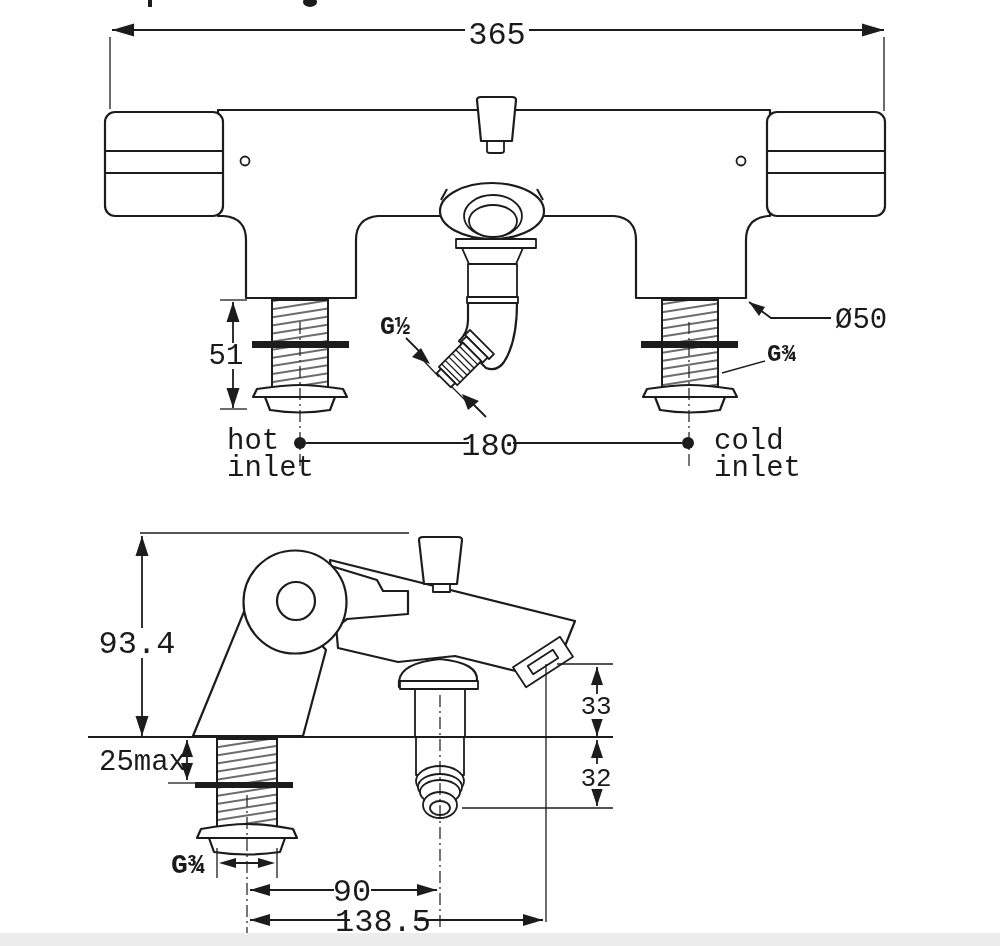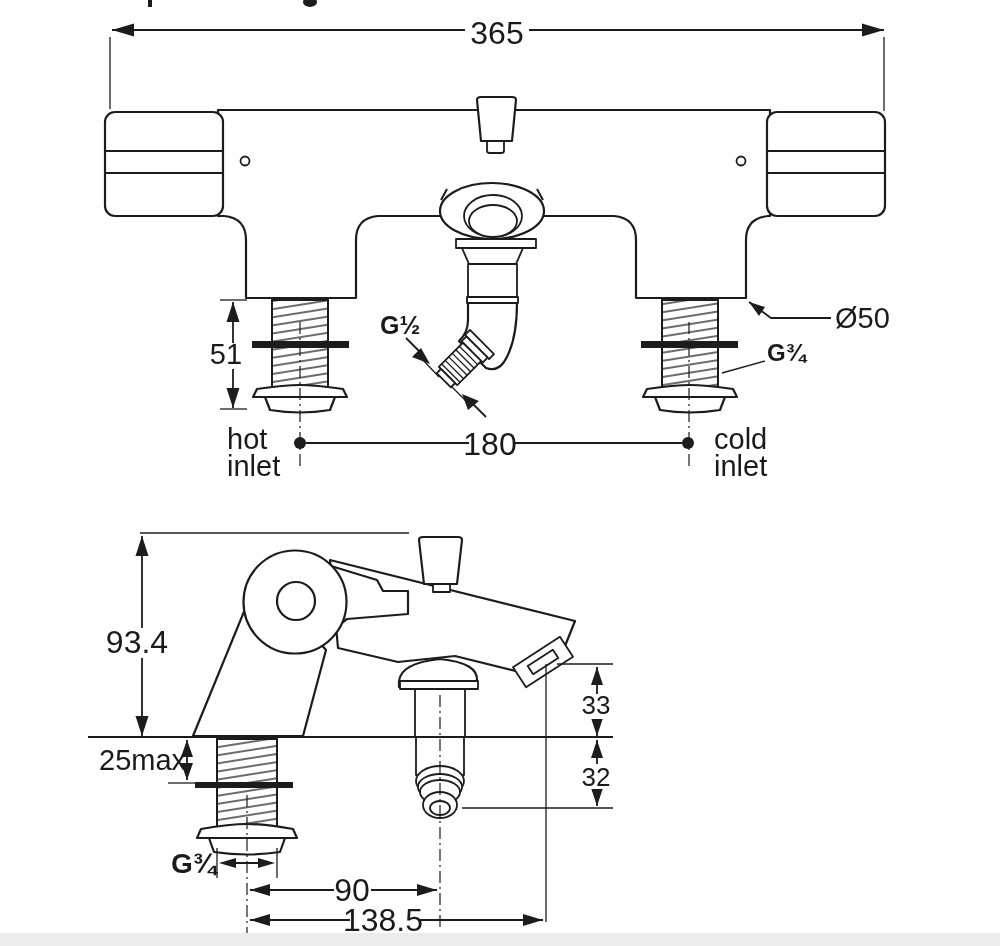--- a/index.html
+++ b/index.html
@@ -1,17 +1,17 @@
 <!DOCTYPE html>
 <html><head>
 <meta charset="utf-8">
 <style>
   html,body{margin:0;padding:0;background:#ffffff;}
   .stage{position:relative;width:1000px;height:946px;background:#ffffff;overflow:hidden;
-         font-family:Liberation Sans, sans-serif;}
+         font-family:Liberation Mono, monospace;}
   svg{display:block;}
   .part{fill:#ffffff;stroke:#1c1c1c;stroke-width:2.2;stroke-linejoin:round;}
   .partthin{fill:#ffffff;stroke:#1c1c1c;stroke-width:1.8;stroke-linejoin:round;}
   .ln{stroke:#1c1c1c;stroke-width:2;fill:none;}
   .dim{stroke:#1c1c1c;stroke-width:1.8;fill:none;}
   .thin{stroke:#1c1c1c;stroke-width:1.3;fill:none;}
   .cl{stroke:#1c1c1c;stroke-width:1.2;fill:none;stroke-dasharray:12 4 2 4;}
   .arr{fill:#1c1c1c;stroke:none;}
   .blk{fill:#1c1c1c;stroke:none;}
   .mask{fill:#ffffff;stroke:none;}

